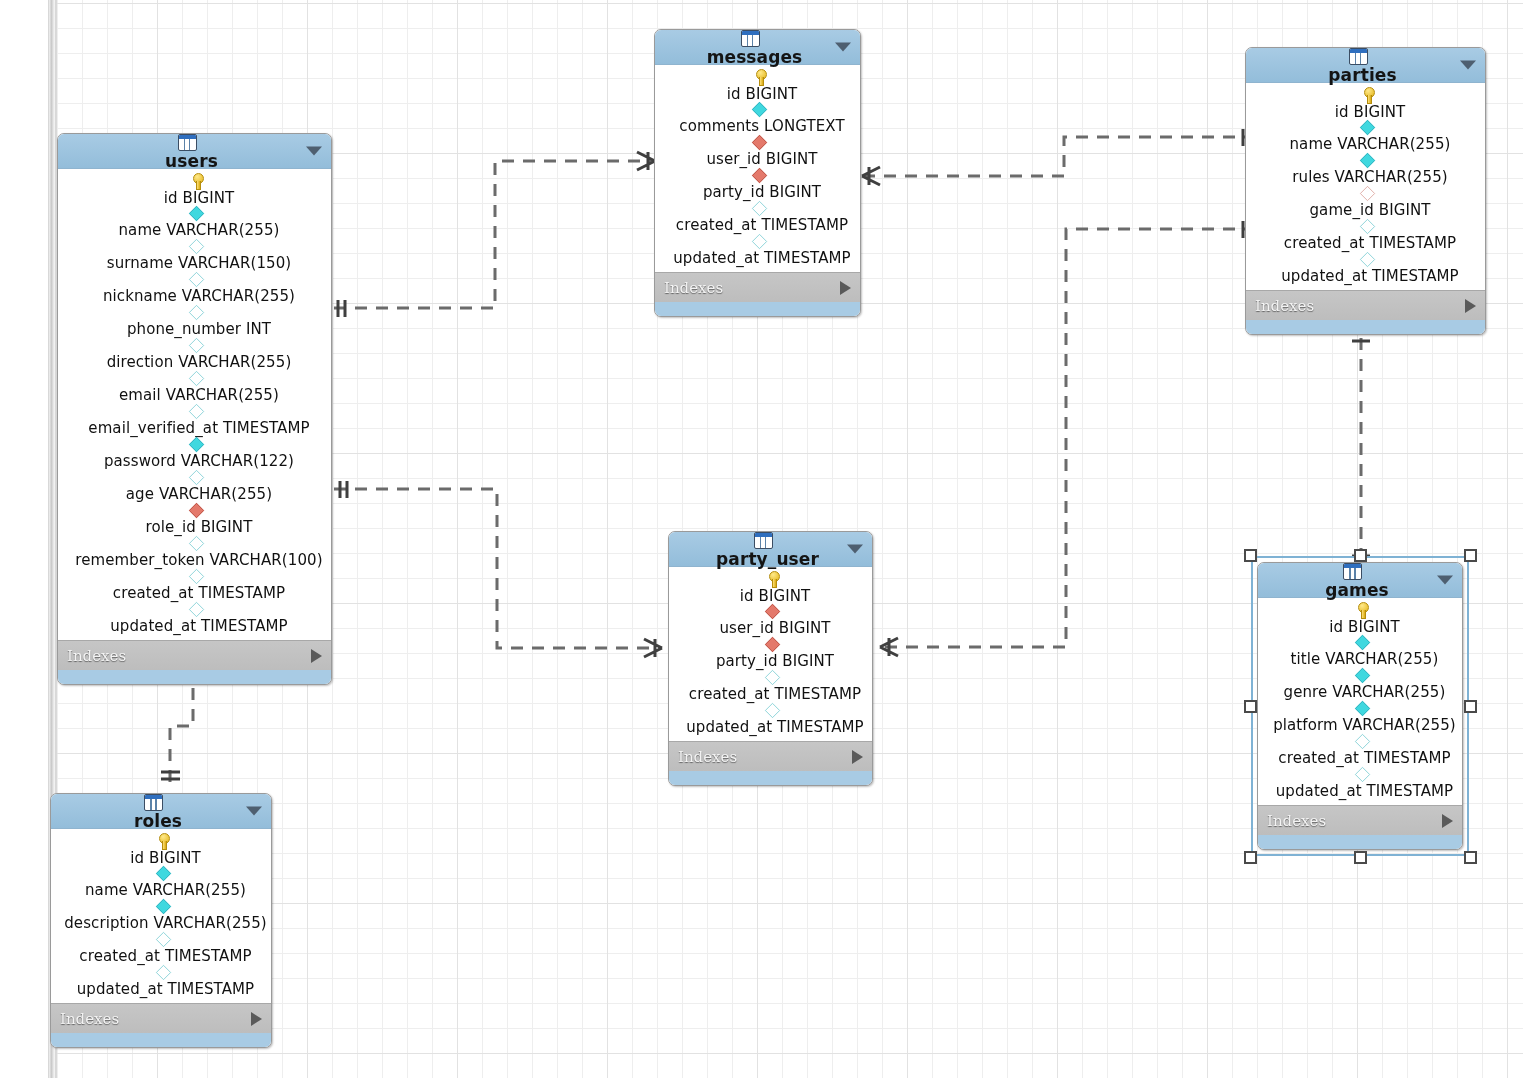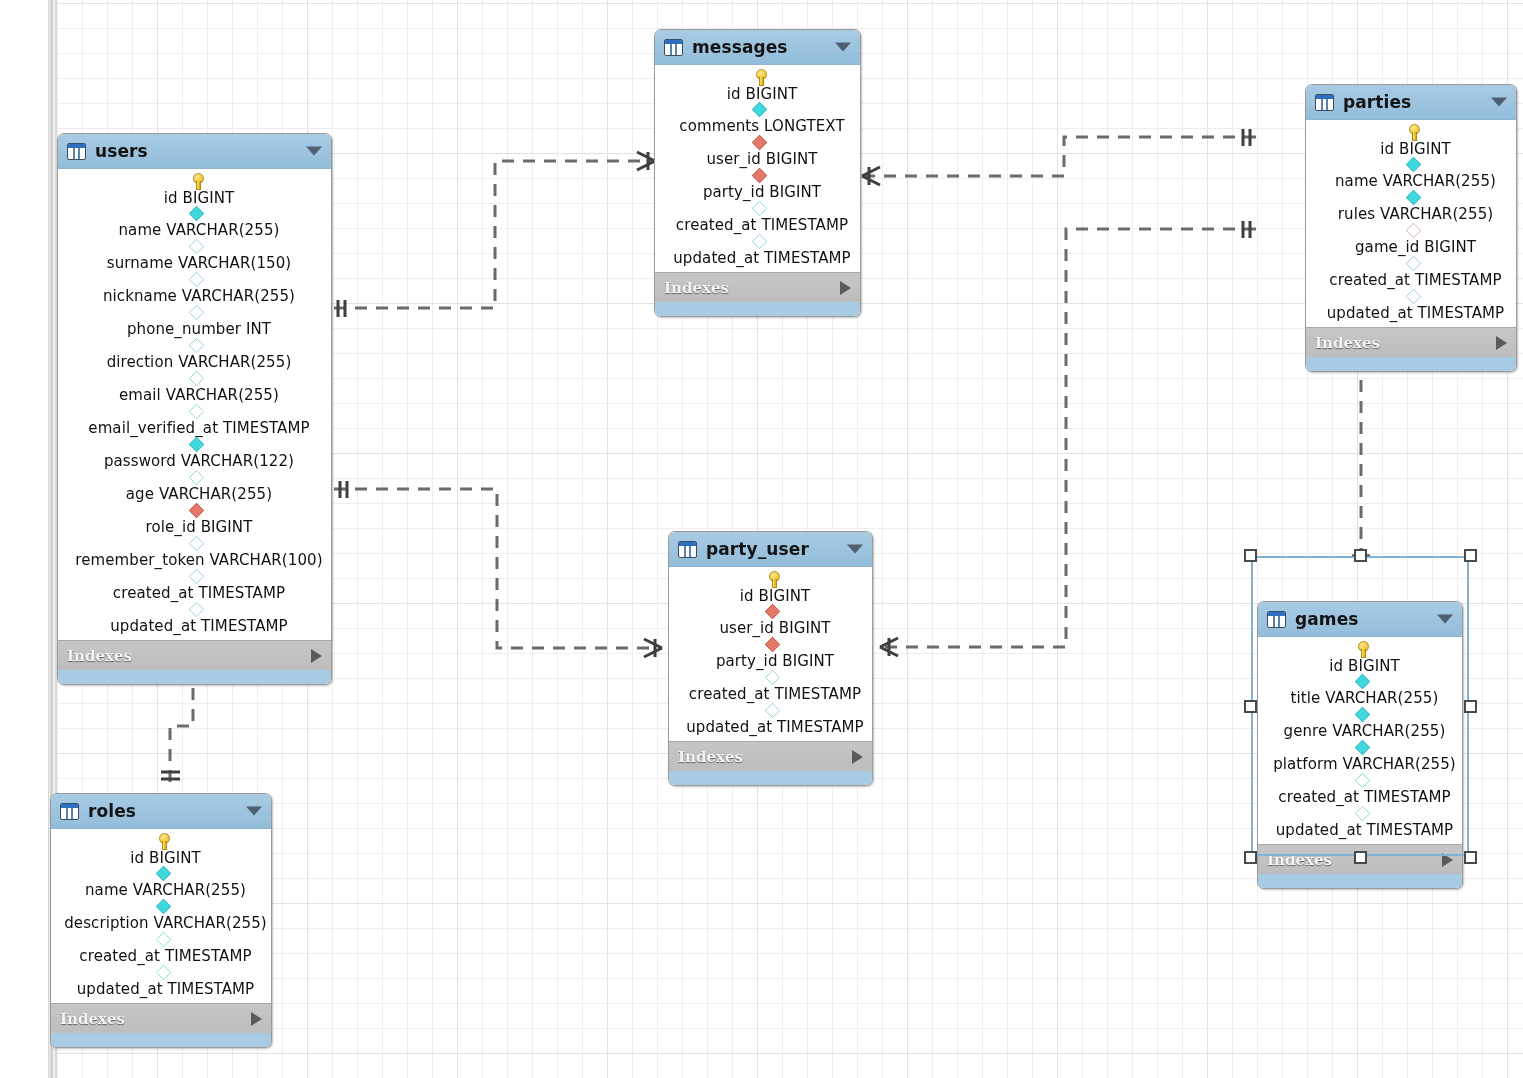--- a/index.html
+++ b/index.html
@@ -31,21 +31,21 @@
   #canvas-left-edge { position:absolute; left:56px; top:0; width:1px; height:1078px;
     background:#d9d9d9; }
 
   
   .tbl { position:absolute; background:#ffffff;
     border:1px solid #9a9a9a; border-radius:7px;
     box-shadow:1px 1px 2px rgba(0,0,0,.25);
     overflow:hidden; }
   .tbl-hd { height:35px; background:linear-gradient(to bottom,#a8cbe4,#93bdda);
     border-bottom:1px solid #8fb4cf;
-    display:flex; align-items:center; padding:0 15px 0 9px; position:relative; }
+    display:flex; align-items:center; padding:0 15px 0 9px; position:relative;flex-direction:column; }
   .tbl-ico { width:19px; height:17px; flex:0 0 auto; margin-right:9px;
     border:1.5px solid #3b4d63; border-radius:2px; background:#ffffff;
     position:relative; overflow:hidden; }
   .tbl-ico::before { content:""; position:absolute; left:0; top:0; right:0; height:4px;
     background:#2f6fbf; }
   .tbl-ico::after { content:""; position:absolute; left:5px; top:4px; width:1.5px; bottom:0;
     background:#5b82a8; box-shadow:5px 0 0 #5b82a8; }
   .tbl-nm { font-size:17px; font-weight:bold; color:#141414; letter-spacing:.1px;
     white-space:nowrap; }
   .caret { position:absolute; right:9px; top:50%; transform:translateY(-50%);
@@ -69,21 +69,21 @@
   .g-dia { transform:rotate(45deg) scale(.72); }
   .g-dia i { display:block; width:15px; height:15px; }
   .d-fill-c i { background:#3fd8df; border:1.5px solid #2aa7b5; }
   .d-open-c i { background:#ffffff; border:1.5px solid #6fc8cf; }
   .d-fill-r i { background:#e4796b; border:1.5px solid #b34a3d; }
   .d-open-r i { background:#ffffff; border:1.5px solid #d79a92; }
 
   .idx { height:30px; background:linear-gradient(to bottom,#c6c6c6,#bdbdbd);
     border-top:1px solid #a8a8a8; display:flex; align-items:center;
     padding:0 9px; position:relative; }
-  .idx-lbl { font-size:15px; font-weight:bold; color:#f4f4f4;
+  .idx-lbl { font-size:15px; font-weight:normal; color:#f4f4f4;
     text-shadow:0 1px 1px rgba(90,90,90,.9); font-family:"DejaVu Serif", serif; }
   .idx-arrow { position:absolute; right:9px; top:50%; transform:translateY(-50%);
     width:0; height:0; border-top:7px solid transparent; border-bottom:7px solid transparent;
     border-left:11px solid #5a5a5a; }
   .foot { height:14px; background:#a8cbe4; }
 
   
   .sel-frame { position:absolute; border:2px solid #7fb2d4; pointer-events:none; }
   .hnd { position:absolute; width:13px; height:13px; background:#ffffff;
     border:2px solid #4a4a4a; }
@@ -274,21 +274,21 @@
           </span>
           <span class="fname">updated_at TIMESTAMP</span>
         </div>
       </div>
       <div class="idx">
         <span class="idx-lbl">Indexes</span>
         <span class="idx-arrow"></span>
       </div>
       <div class="foot"></div>
     </div>
-    <div class="tbl" style="left: 1305px; top: 47px; width: 212px; margin-top: 37px;">
+    <div class="tbl" style="left: 1245px; top: 47px; width: 241px;">
       <div class="tbl-hd">
         <span class="tbl-ico"></span>
         <span class="tbl-nm">parties</span>
         <span class="caret"></span>
       </div>
       <div class="fields">
         <div class="fld">
           <span class="gl g-key"></span>
           <span class="fname">id BIGINT</span>
         </div>
@@ -364,21 +364,21 @@
           </span>
           <span class="fname">updated_at TIMESTAMP</span>
         </div>
       </div>
       <div class="idx">
         <span class="idx-lbl">Indexes</span>
         <span class="idx-arrow"></span>
       </div>
       <div class="foot"></div>
     </div>
-    <div class="tbl" style="left: 1257px; top: 562px; width: 206px; margin-top: 39px;">
+    <div class="tbl" style="left: 1257px; top: 562px; width: 206px;">
       <div class="tbl-hd">
         <span class="tbl-ico"></span>
         <span class="tbl-nm">games</span>
         <span class="caret"></span>
       </div>
       <div class="fields">
         <div class="fld">
           <span class="gl g-key"></span>
           <span class="fname">id BIGINT</span>
         </div>

